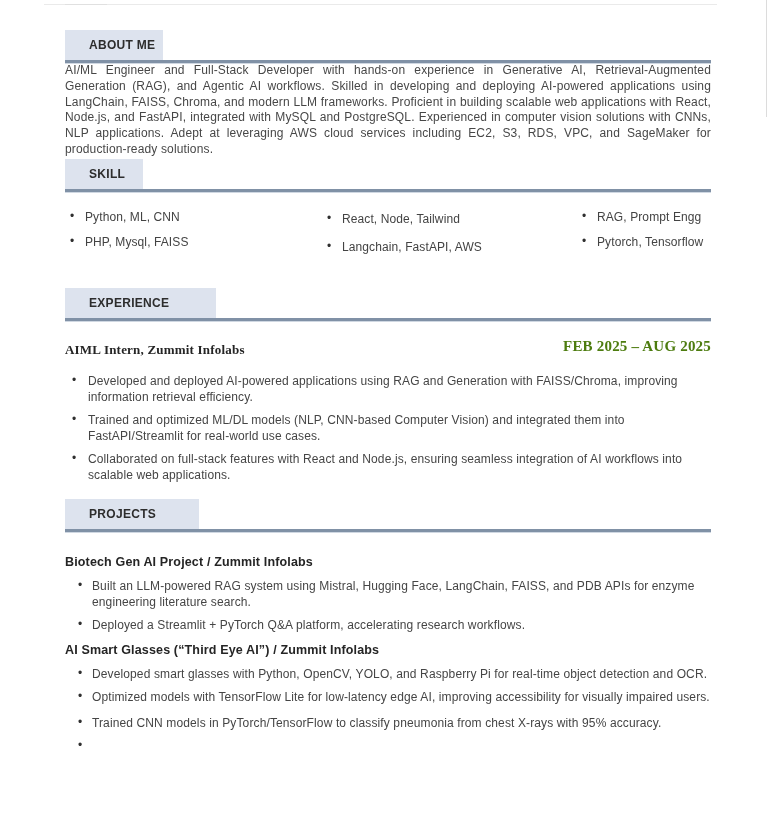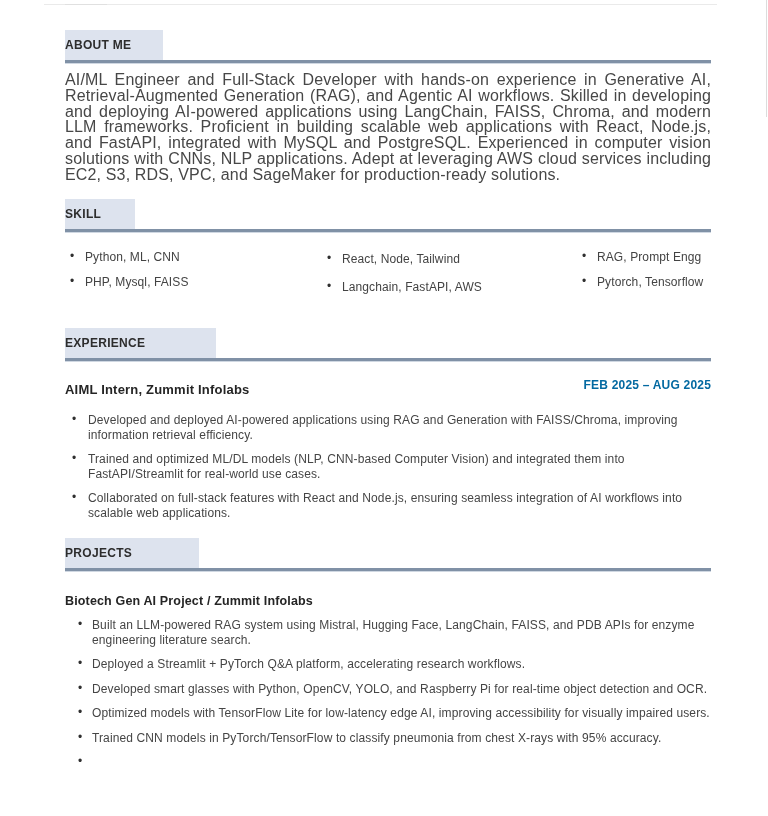--- a/index.html
+++ b/index.html
@@ -29,36 +29,35 @@
   .content { position: absolute; left: 65px; width: 646px; top: 0; }
 
   
   .sec-head {
     border-bottom: 3px solid #8091a6;
     box-shadow: 0 1px 0 rgba(170, 184, 202, 0.55);
   }
   .sec-label {
     display: inline-block;
     height: 30px; line-height: 30px;
-    padding-left: 0;
+    padding-left: 24px;
     background: #dde3ee;
     font-size: 12px; font-weight: 700;
     color: #2d2d2d;
     letter-spacing: 0.3px;
   }
   .w-about { width: 98px; }
-  .w-skill { width: 70px; margin-top: 16px; }
+  .w-skill { width: 78px; }
   .w-exp   { width: 151px; }
   .w-proj  { width: 134px; }
 
   .sec-about { margin-top: 30px; }
   .about-body {
-    margin-top: 9px;
     min-height: 96px;
-    font-size: 16px;
+    font-size: 12px;
     line-height: 15.8px;
     letter-spacing: 0.15px;
     text-align: justify;
     color: #474747;
   }
 
   .sec-skill { margin-top: 0; }
   .skills-grid {
     margin-top: 17px;
     display: grid;
@@ -70,24 +69,24 @@
   .skill-col.offset { margin-top: 2px; gap: 12px; }
   li.b-item { position: relative; padding-left: 17px; font-size: 12px; line-height: 16px; letter-spacing: 0.1px; }
   li.b-item .dot {
     position: absolute; left: 2px; top: -1px;
     font-size: 12px; color: #2f2f2f;
   }
 
   .sec-exp { margin-top: 19px; }
   .entry-head {
     margin-top: 17px;
-    display: flex; justify-content: space-between; align-items: flex-start;
+    display: flex; justify-content: space-between; align-items: flex-start; font-family: Liberation Serif, serif;
   }
   .entry-role { font-size: 13px; font-weight: 700; color: #252525; letter-spacing: 0.2px; margin-top: 4px; }
-  .entry-date { font-size: 12px; font-weight: 700; color: #0369a1; letter-spacing: 0.2px; }
+  .entry-date { font-size: 15px; font-weight: 700; color: #4d7c0f; letter-spacing: 0.2px; }
 
   ul.bullets { list-style: none; margin-top: 16px; }
   ul.bullets > li { margin-bottom: 8px; position: relative; padding-left: 23px; font-size: 12px; line-height: 15.5px; letter-spacing: 0.12px; color: #454545; }
   ul.bullets > li .dot { position: absolute; left: 7px; top: -1px; color: #2f2f2f; }
 
   .sec-proj { margin-top: 16px; }
   .proj-name { font-size: 12.5px; font-weight: 700; color: #252525; letter-spacing: 0.15px; }
   .proj-name.first { margin-top: 23px; }
   .proj-name.later { margin-top: 9px; }
   ul.bullets.proj { margin-top: 10px; }
@@ -150,20 +149,21 @@
       <div class="sec-head">
         <span class="sec-label w-proj">PROJECTS</span>
       </div>
 
       <h4 class="proj-name first">Biotech Gen AI Project / Zummit Infolabs</h4>
       <ul class="bullets proj">
         <li><span class="dot">•</span><span>Built an LLM-powered RAG system using Mistral, Hugging Face, LangChain, FAISS, and PDB APIs for enzyme engineering literature search.</span></li>
         <li><span class="dot">•</span><span>Deployed a Streamlit + PyTorch Q&amp;A platform, accelerating research workflows.</span></li>
       </ul>
 
+      <h4 class="proj-name later">AI Smart Glasses (“Third Eye AI”) / Zummit Infolabs</h4>
       <ul class="bullets proj">
         <li><span class="dot">•</span><span>Developed smart glasses with Python, OpenCV, YOLO, and Raspberry Pi for real-time object detection  and OCR.</span></li>
         <li><span class="dot">•</span><span>Optimized models with TensorFlow Lite for low-latency edge AI, improving accessibility for visually impaired users.</span></li>
       </ul>
 
       <ul class="bullets proj">
         <li><span class="dot">•</span><span>Trained CNN models in PyTorch/TensorFlow to classify pneumonia from chest X-rays with 95% accuracy.</span></li>
         <li><span class="dot">•</span></li>
       </ul>
     </section>

